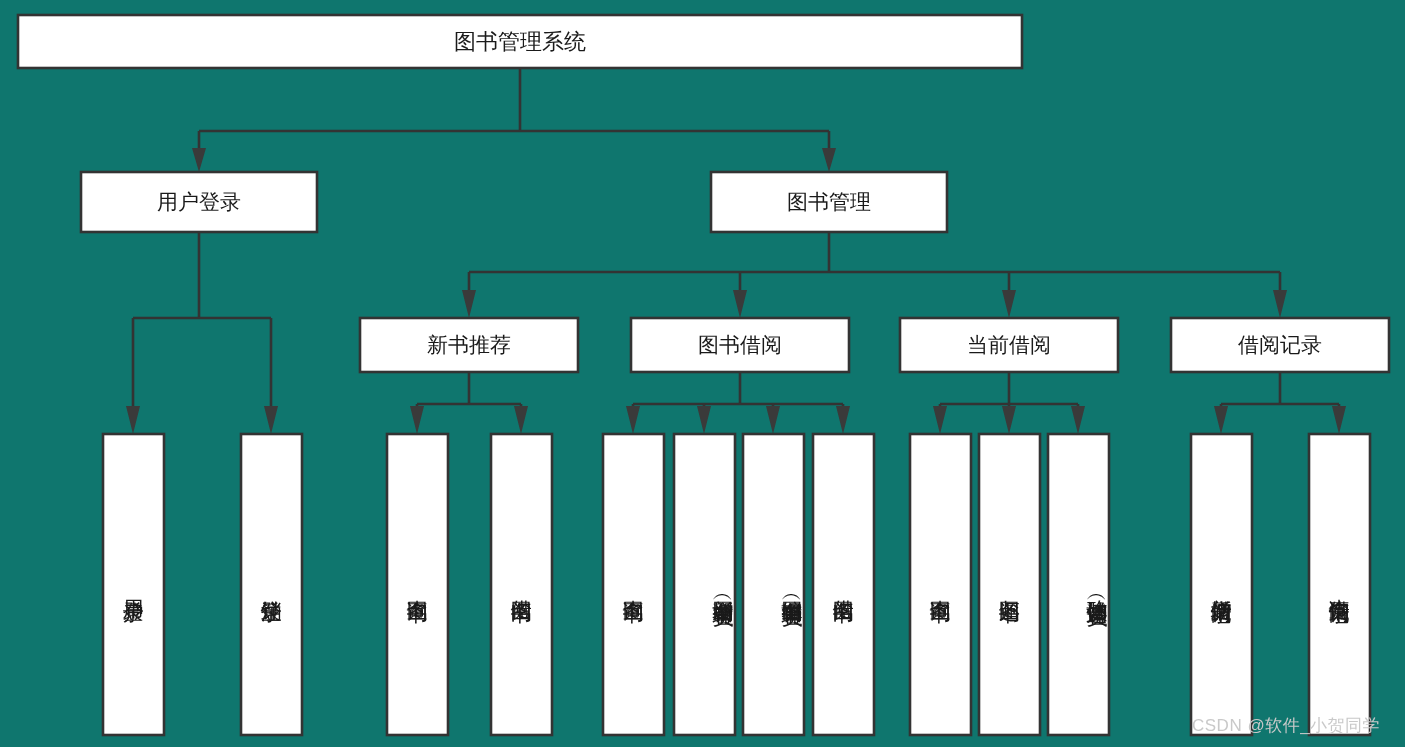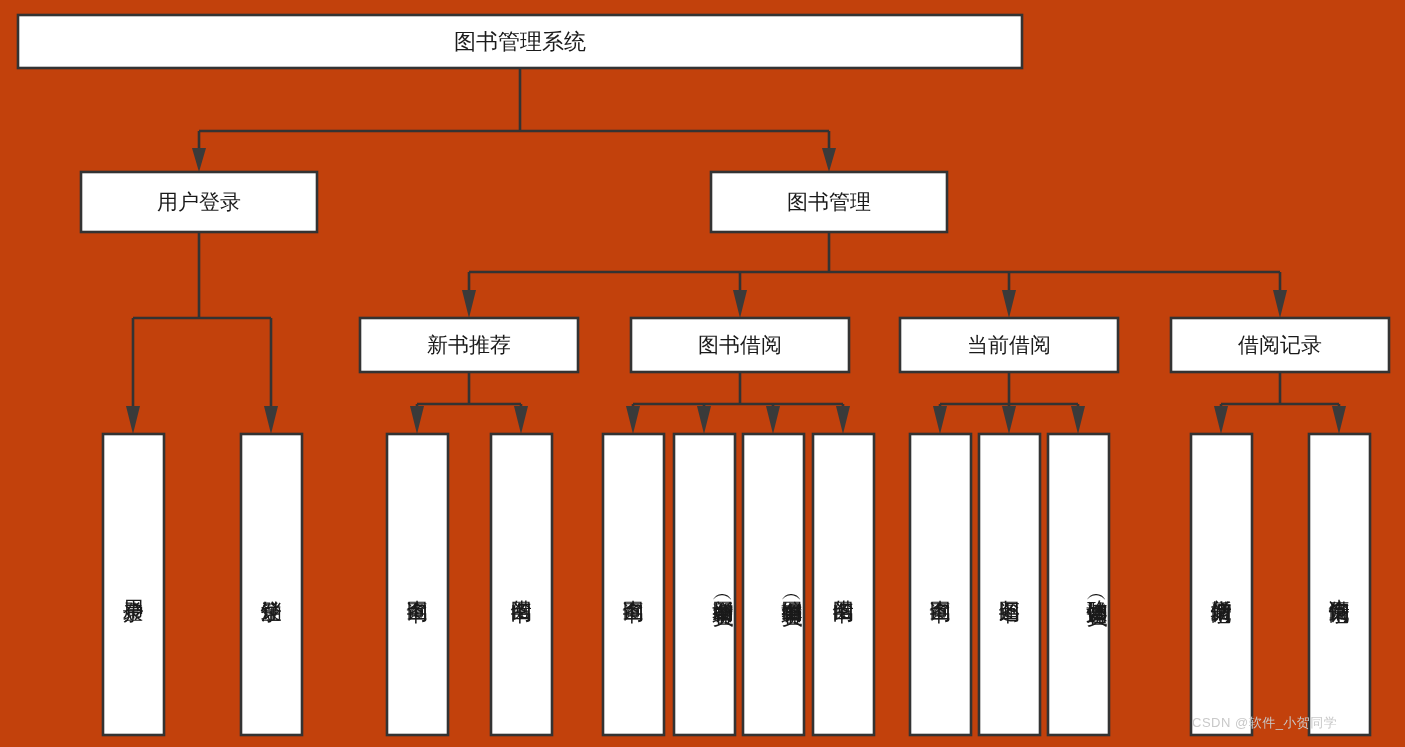--- a/index.html
+++ b/index.html
@@ -8,21 +8,21 @@
     padding: 0;
     background: #ffffff;
   }
   body {
     font-family: "Liberation Sans", "DejaVu Sans", sans-serif;
   }
   #canvas {
     position: relative;
     width: 1405px;
     height: 747px;
-    background: #c2410c;
+    background: #0f766e;
     overflow: hidden;
   }
   svg.diagram {
     position: absolute;
     left: 0;
     top: 0;
     width: 1405px;
     height: 747px;
   }
   .node-box {
@@ -66,21 +66,21 @@
     display: flex;
     align-items: center;
     justify-content: center;
     text-align: center;
     white-space: nowrap;
     pointer-events: none;
   }
   .watermark {
     position: absolute;
     font-family: "Liberation Sans", "DejaVu Sans", sans-serif;
-    font-size: 13px;
+    font-size: 17px;
     color: #c9c9c9;
     white-space: nowrap;
     letter-spacing: 0.5px;
   }
 </style>
 </head>
 <body>
 
 <div id="canvas">
 

